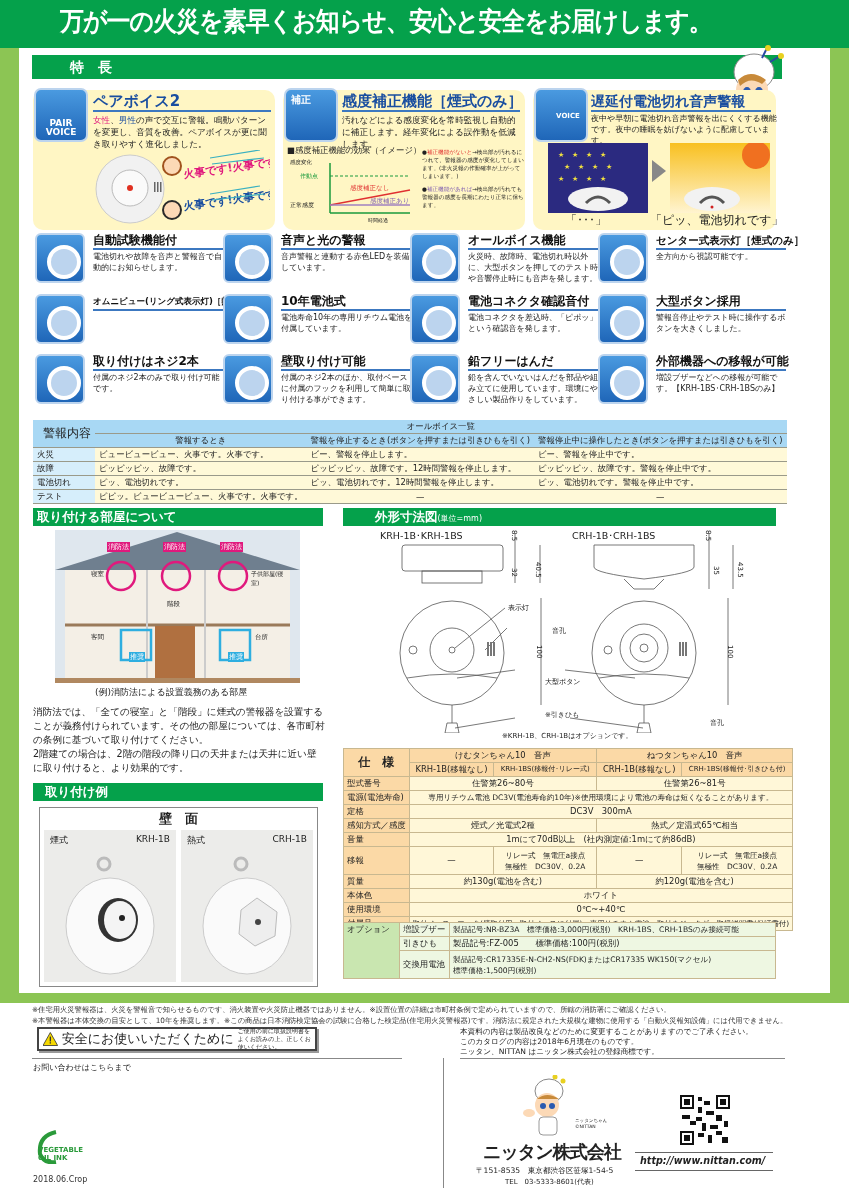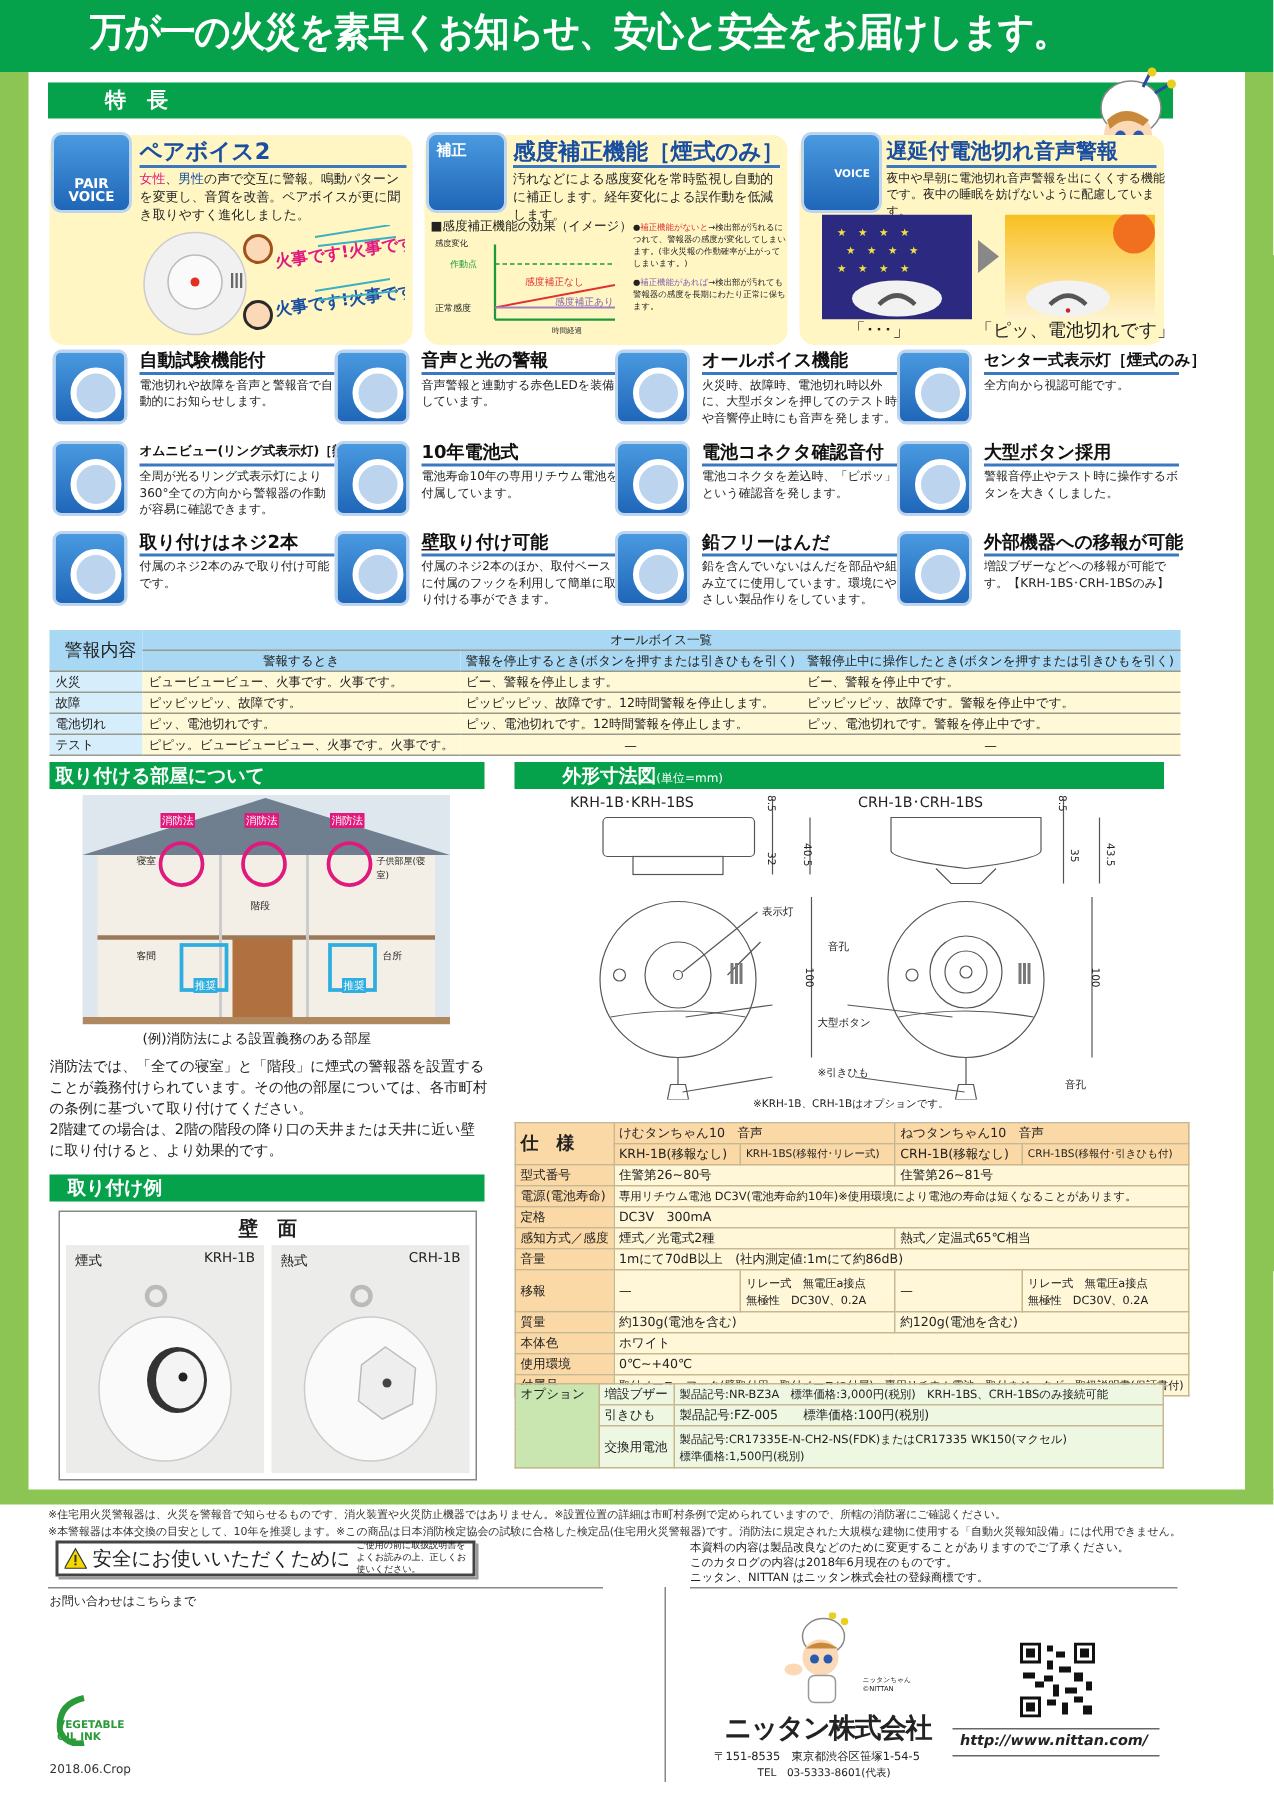--- a/index.html
+++ b/index.html
@@ -23,21 +23,21 @@
 .sico::before{content:"";position:absolute;left:10px;top:10px;width:26px;height:26px;border-radius:50%;border:4px solid #fff;background:#bcd4ee}
 .scell{position:absolute;width:180px;height:56px}
 .scell .st{position:absolute;left:58px;top:0;width:130px;font-weight:bold;font-size:12px;border-bottom:2px solid #3c78c0;white-space:nowrap;line-height:15px;color:#111}
 .scell .sd{position:absolute;left:58px;top:18px;width:132px;font-size:8px;line-height:11px;color:#222}
 
 table{border-collapse:collapse}
 .av td,.av th{font-size:8.4px;border-bottom:1px solid #9a9a8a;padding:1px 4px;white-space:nowrap;text-align:left;font-weight:normal}
 .av .hh{background:#a8d8f4;text-align:center}
 .av .rh{background:#d6eefb}
 .av .cc{background:#fff9d8}
-.spec td{font-size:8.4px;border:1px solid #c8b890;padding:1px 3px;white-space:nowrap;text-align:left;line-height:11px}
+.spec td{font-size:8.4px;border:1px solid #c8b890;padding:1px 3px;white-space:nowrap;text-align:center;line-height:11px}
 .spec .rh{background:#fbd9a6;text-align:left}
 .spec .hh{background:#fbd9a6}
 .spec .cc{background:#fff7d8}
 .spec .oh{background:#c9e6b0;text-align:left;vertical-align:top}
 .spec .oc{background:#eef7e2;text-align:left}
 .note{font-size:7.3px;line-height:10px;color:#333;white-space:nowrap}
 </style>
 </head>
 <body>
 
@@ -178,21 +178,20 @@
   </div>
 <div class="scell" style="left:598px;top:233px">
     <div class="sico"></div>
     <div class="st" style="font-size:10.5px">センター式表示灯［煙式のみ］</div>
     <div class="sd">全方向から視認可能です。</div>
   </div>
 
 <div class="scell" style="left:35px;top:294px">
     <div class="sico"></div>
     <div class="st" style="font-size:8.5px">オムニビュー(リング式表示灯)［熱式のみ］</div>
-    <div class="sd">全周が光るリング式表示灯により360°全ての方向から警報器の作動が容易に確認できます。</div>
   </div>
 <div class="scell" style="left:223px;top:294px">
     <div class="sico"></div>
     <div class="st">10年電池式</div>
     <div class="sd">電池寿命10年の専用リチウム電池を付属しています。</div>
   </div>
 <div class="scell" style="left:410px;top:294px">
     <div class="sico"></div>
     <div class="st">電池コネクタ確認音付</div>
     <div class="sd">電池コネクタを差込時、「ピポッ」という確認音を発します。</div>

